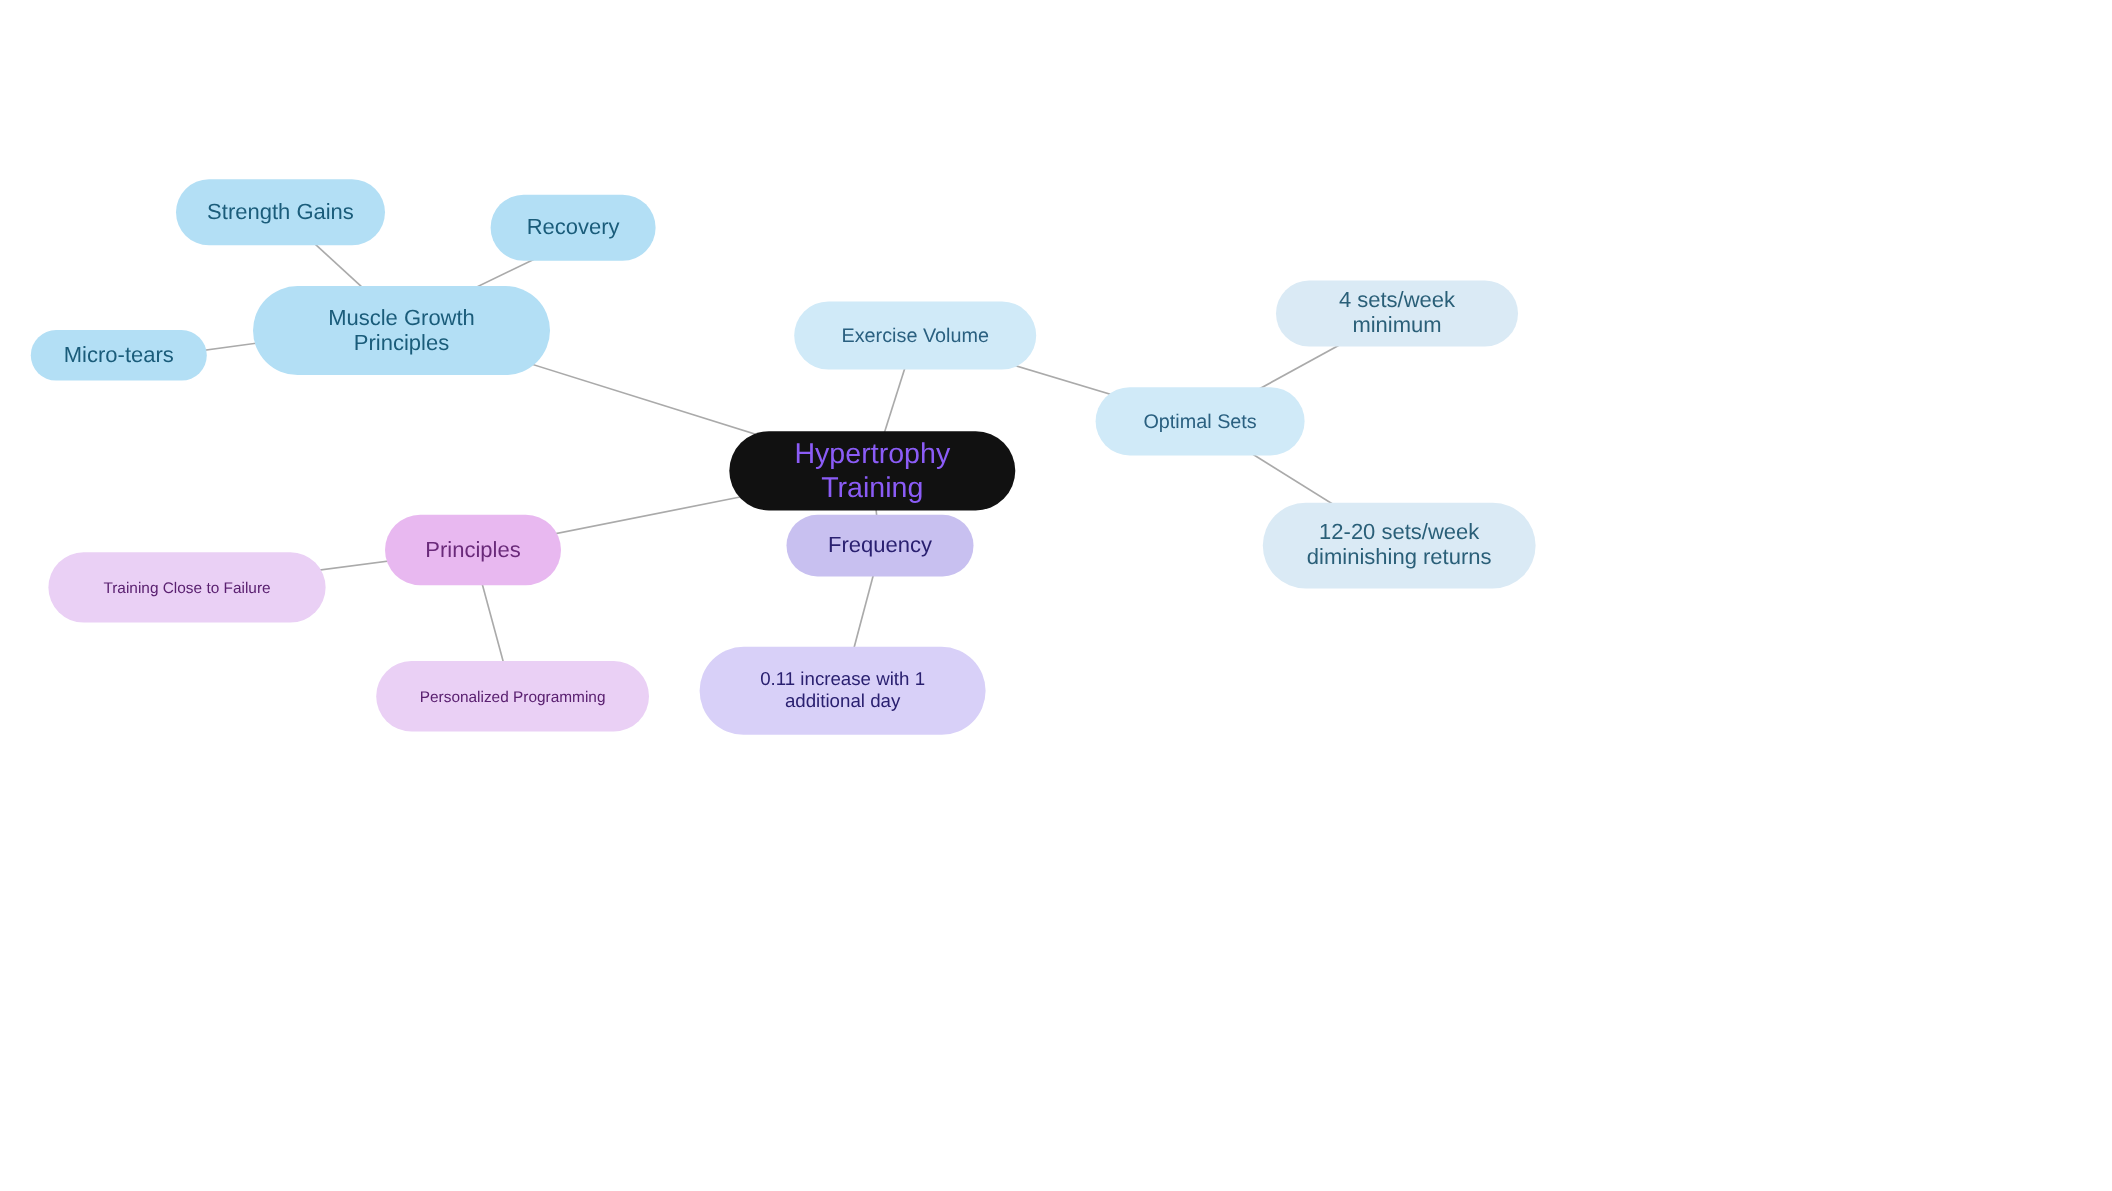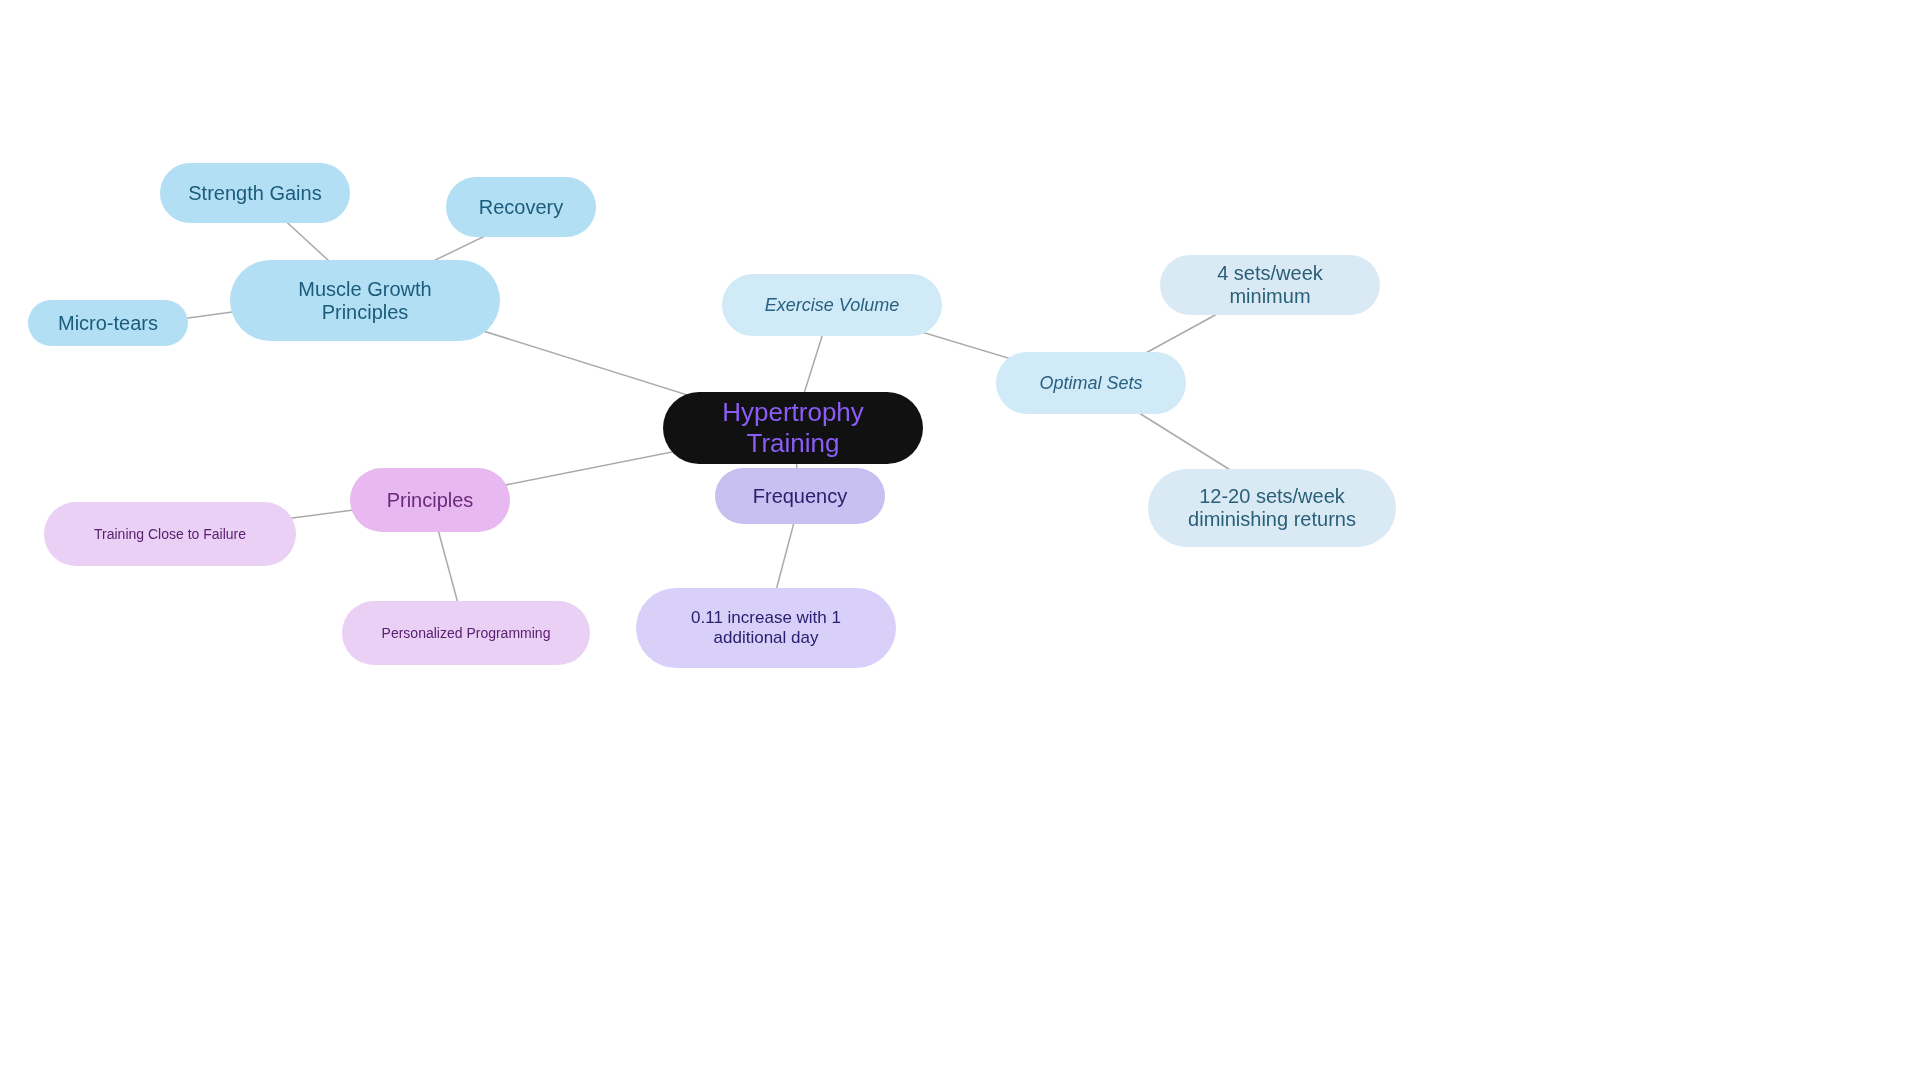--- a/index.html
+++ b/index.html
@@ -41,21 +41,20 @@
       background: #b3dff5;
       color: #1a5c7a;
       font-size: 20px;
       font-weight: 400;
     }
     .node-blue-light {
       background: #d0eaf8;
       color: #2a6080;
       font-size: 18px;
       font-weight: 400;
-      font-style: italic;
     }
     .node-blue-pale {
       background: #daeaf5;
       color: #2a5f78;
       font-size: 20px;
       font-weight: 400;
     }
     .node-purple {
       background: #e8b8f0;
       color: #6a2a7a;
@@ -109,21 +108,21 @@
 <div class="node node-blue" style="left:446px; top:177px; width:150px; height:60px;">Recovery</div>
 
 <div class="node node-blue" style="left:28px; top:300px; width:160px; height:46px;">Micro-tears</div>
 
 <div class="node node-blue-light" style="left:722px; top:274px; width:220px; height:62px;">Exercise Volume</div>
 
 <div class="node node-blue-light" style="left:996px; top:352px; width:190px; height:62px;">Optimal Sets</div>
 
 <div class="node node-blue-pale" style="left:1160px; top:255px; width:220px; height:60px;">4 sets/week minimum</div>
 
-<div class="node node-blue-pale" style="left:1148px; top:457px; width:248px; height:78px;margin-top:12px;">12-20 sets/week diminishing returns</div>
+<div class="node node-blue-pale" style="left:1148px; top:457px; width:248px; height:78px;">12-20 sets/week diminishing returns</div>
 
 <div class="node node-purple" style="left:350px; top:468px; width:160px; height:64px;">Principles</div>
 
 <div class="node node-purple-light" style="left:44px; top:502px; width:252px; height:64px;">Training Close to Failure</div>
 
 <div class="node node-purple-light" style="left:342px; top:601px; width:248px; height:64px;">Personalized Programming</div>
 
 <div class="node node-lavender" style="left:715px; top:468px; width:170px; height:56px;">Frequency</div>
 
 <div class="node node-lavender-light" style="left:636px; top:588px; width:260px; height:80px;">0.11 increase with 1 additional day</div>

